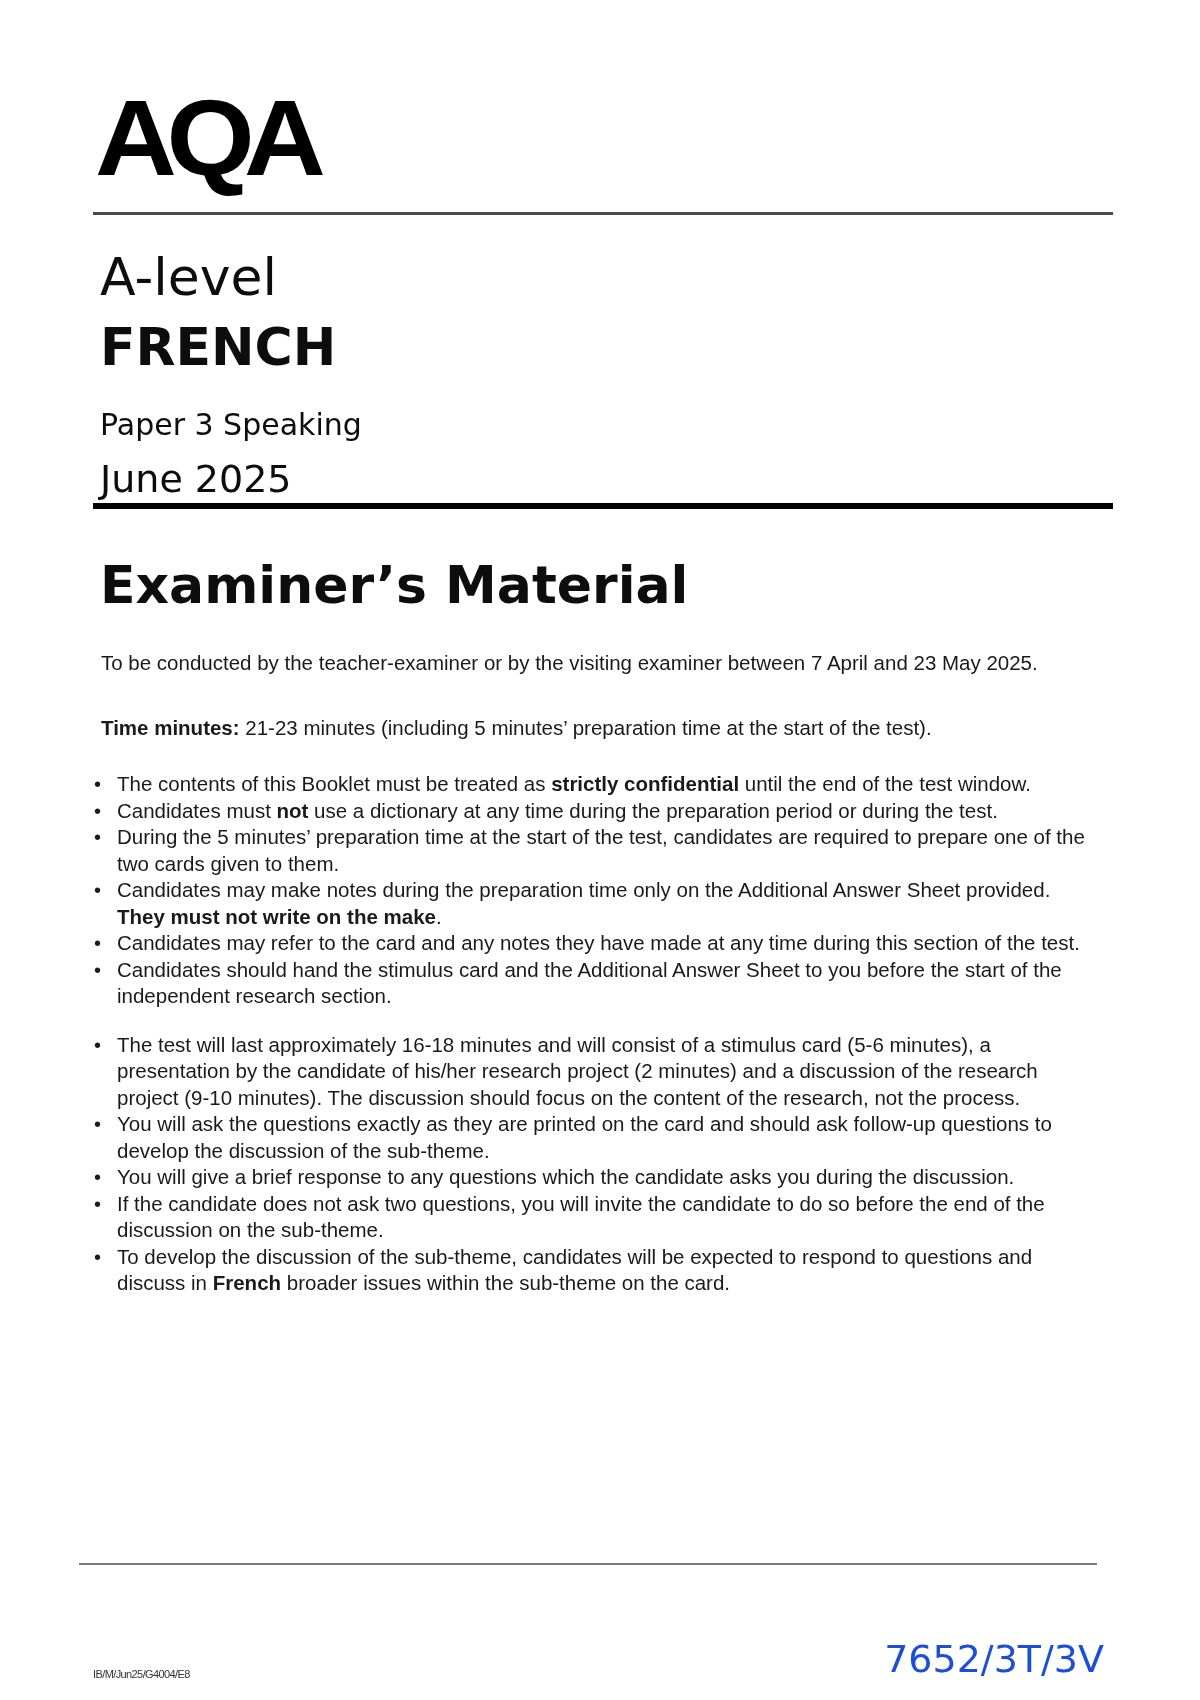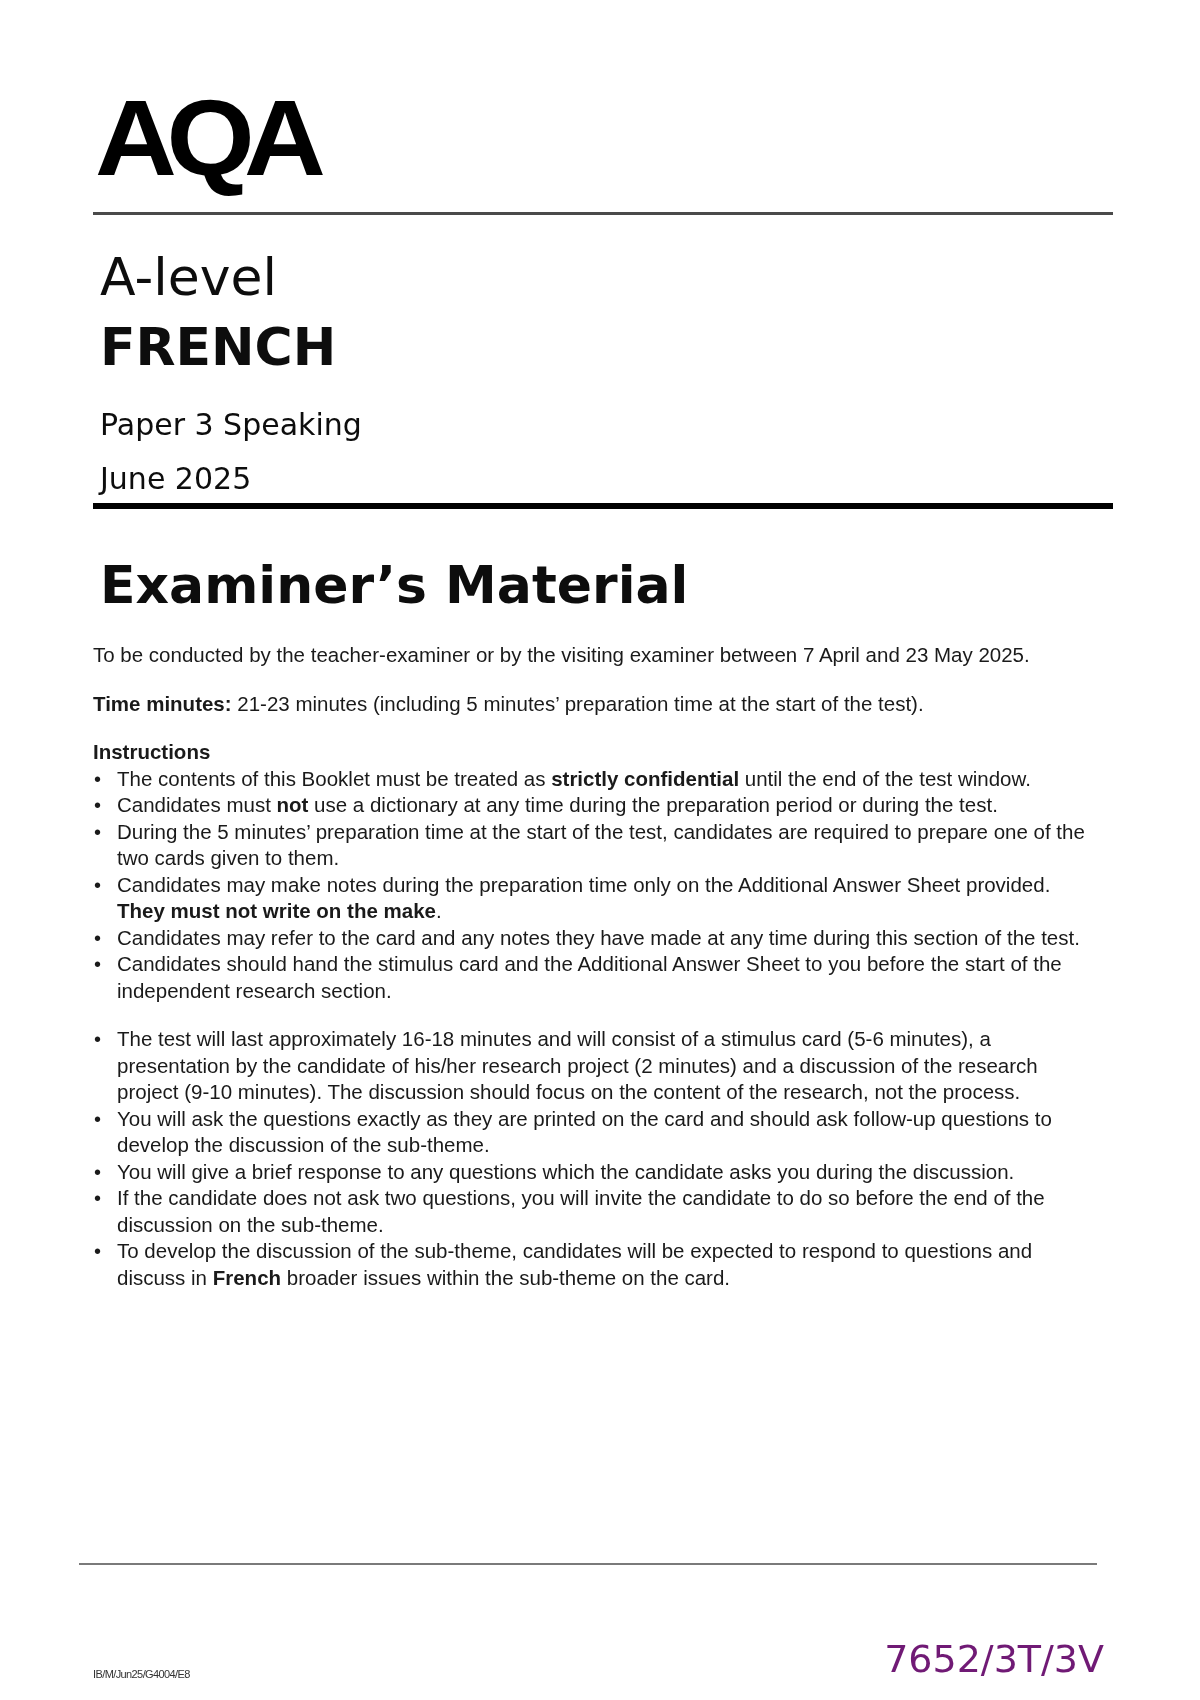--- a/index.html
+++ b/index.html
@@ -24,44 +24,44 @@
       background: #000;
     }
     .rule-foot {
       position: absolute; left: 79px; top: 1563px; width: 1018px; height: 2px;
       background: #7a7a7a;
     }
     .sans-title { font-family: "DejaVu Sans", sans-serif; position: absolute; left: 93px; margin: 7px; font-weight: normal; color: #0d0d0d; }
     .qual { top: 240px; font-size: 52px; line-height: 60px; }
     .subject { top: 310px; font-size: 52px; line-height: 60px; font-weight: 700 !important; }
     .paper { top: 400px; font-size: 30px; line-height: 36px; }
-    .date { top: 454px; font-size: 30px; line-height: 36px; }
+    .date { top: 454px; font-size: 38px; line-height: 36px; }
     .doc-title { top: 545px; font-size: 52px; line-height: 66px; font-weight: bold; }
 
     .content {
       position: absolute; left: 93px; top: 642px; width: 1000px;
       font-family: "Liberation Sans", sans-serif; font-size: 20.5px; line-height: 26.5px;
       color: #1a1a1a;
     }
-    .content p { margin: 0; }
+    .content p { margin: 8px; }
     .content .gap { height: 22px; }
     .content h3 { margin: 0; font-size: 20.5px; font-weight: 700; line-height: 26.5px; }
     .content ul { margin: 0; padding: 0; list-style: none; }
     .content li { position: relative; padding-left: 24px; }
     .content li::before {
       content: "•"; position: absolute; left: 1px; top: 0; font-size: 20px;
     }
     .content b { font-weight: 700; }
     .ref {
       position: absolute; left: 93px; top: 1668px;
       font-family: "Liberation Sans", sans-serif; font-size: 11px; letter-spacing: -0.6px; color: #333;
     }
     .code {
       position: absolute; right: 96px; top: 1637px;
-      font-family: "DejaVu Sans", sans-serif; font-size: 38px; line-height: 44px; color: #701a75;
+      font-family: "DejaVu Sans", sans-serif; font-size: 38px; line-height: 44px; color: #1d4ed8;
     }
   </style>
 </head>
 <body>
 
 <div class="logo">AQA</div>
 <div class="rule-thin"></div>
 
 <h1 class="sans-title qual">A-level</h1>
 <h2 class="sans-title subject">FRENCH</h2>
@@ -71,21 +71,20 @@
 <div class="rule-thick"></div>
 
 <h2 class="sans-title doc-title">Examiner’s Material</h2>
 
 <div class="content">
   <p>To be conducted by the teacher-examiner or by the visiting examiner between 7 April and 23 May 2025.</p>
   <div class="gap"></div>
   <p><b>Time minutes:</b><span> 21-23 minutes (including 5 minutes’ preparation time at the start of the test).</span></p>
   <div class="gap"></div>
 
-  <h3>Instructions</h3>
   <ul>
     <li><span>The contents of this Booklet must be treated as </span><b>strictly confidential</b><span> until the end of the test window.</span></li>
     <li><span>Candidates must </span><b>not</b><span> use a dictionary at any time during the preparation period or during the test.</span></li>
     <li><span>During the 5 minutes’ preparation time at the start of the test, candidates are required to prepare one of the two cards given to them.</span><b></b><span></span></li>
     <li><span>Candidates may make notes during the preparation time only on the Additional Answer Sheet provided.  </span><b>They must not write on the make</b><span>.</span></li>
     <li><span>Candidates may refer to the card and any notes they have made at any time during this section of the test.</span><b></b><span></span></li>
     <li><span>Candidates should hand the stimulus card and the Additional Answer Sheet to you before the start of the independent research section.</span><b></b><span></span></li>
   </ul>
   <div class="gap"></div>
 

